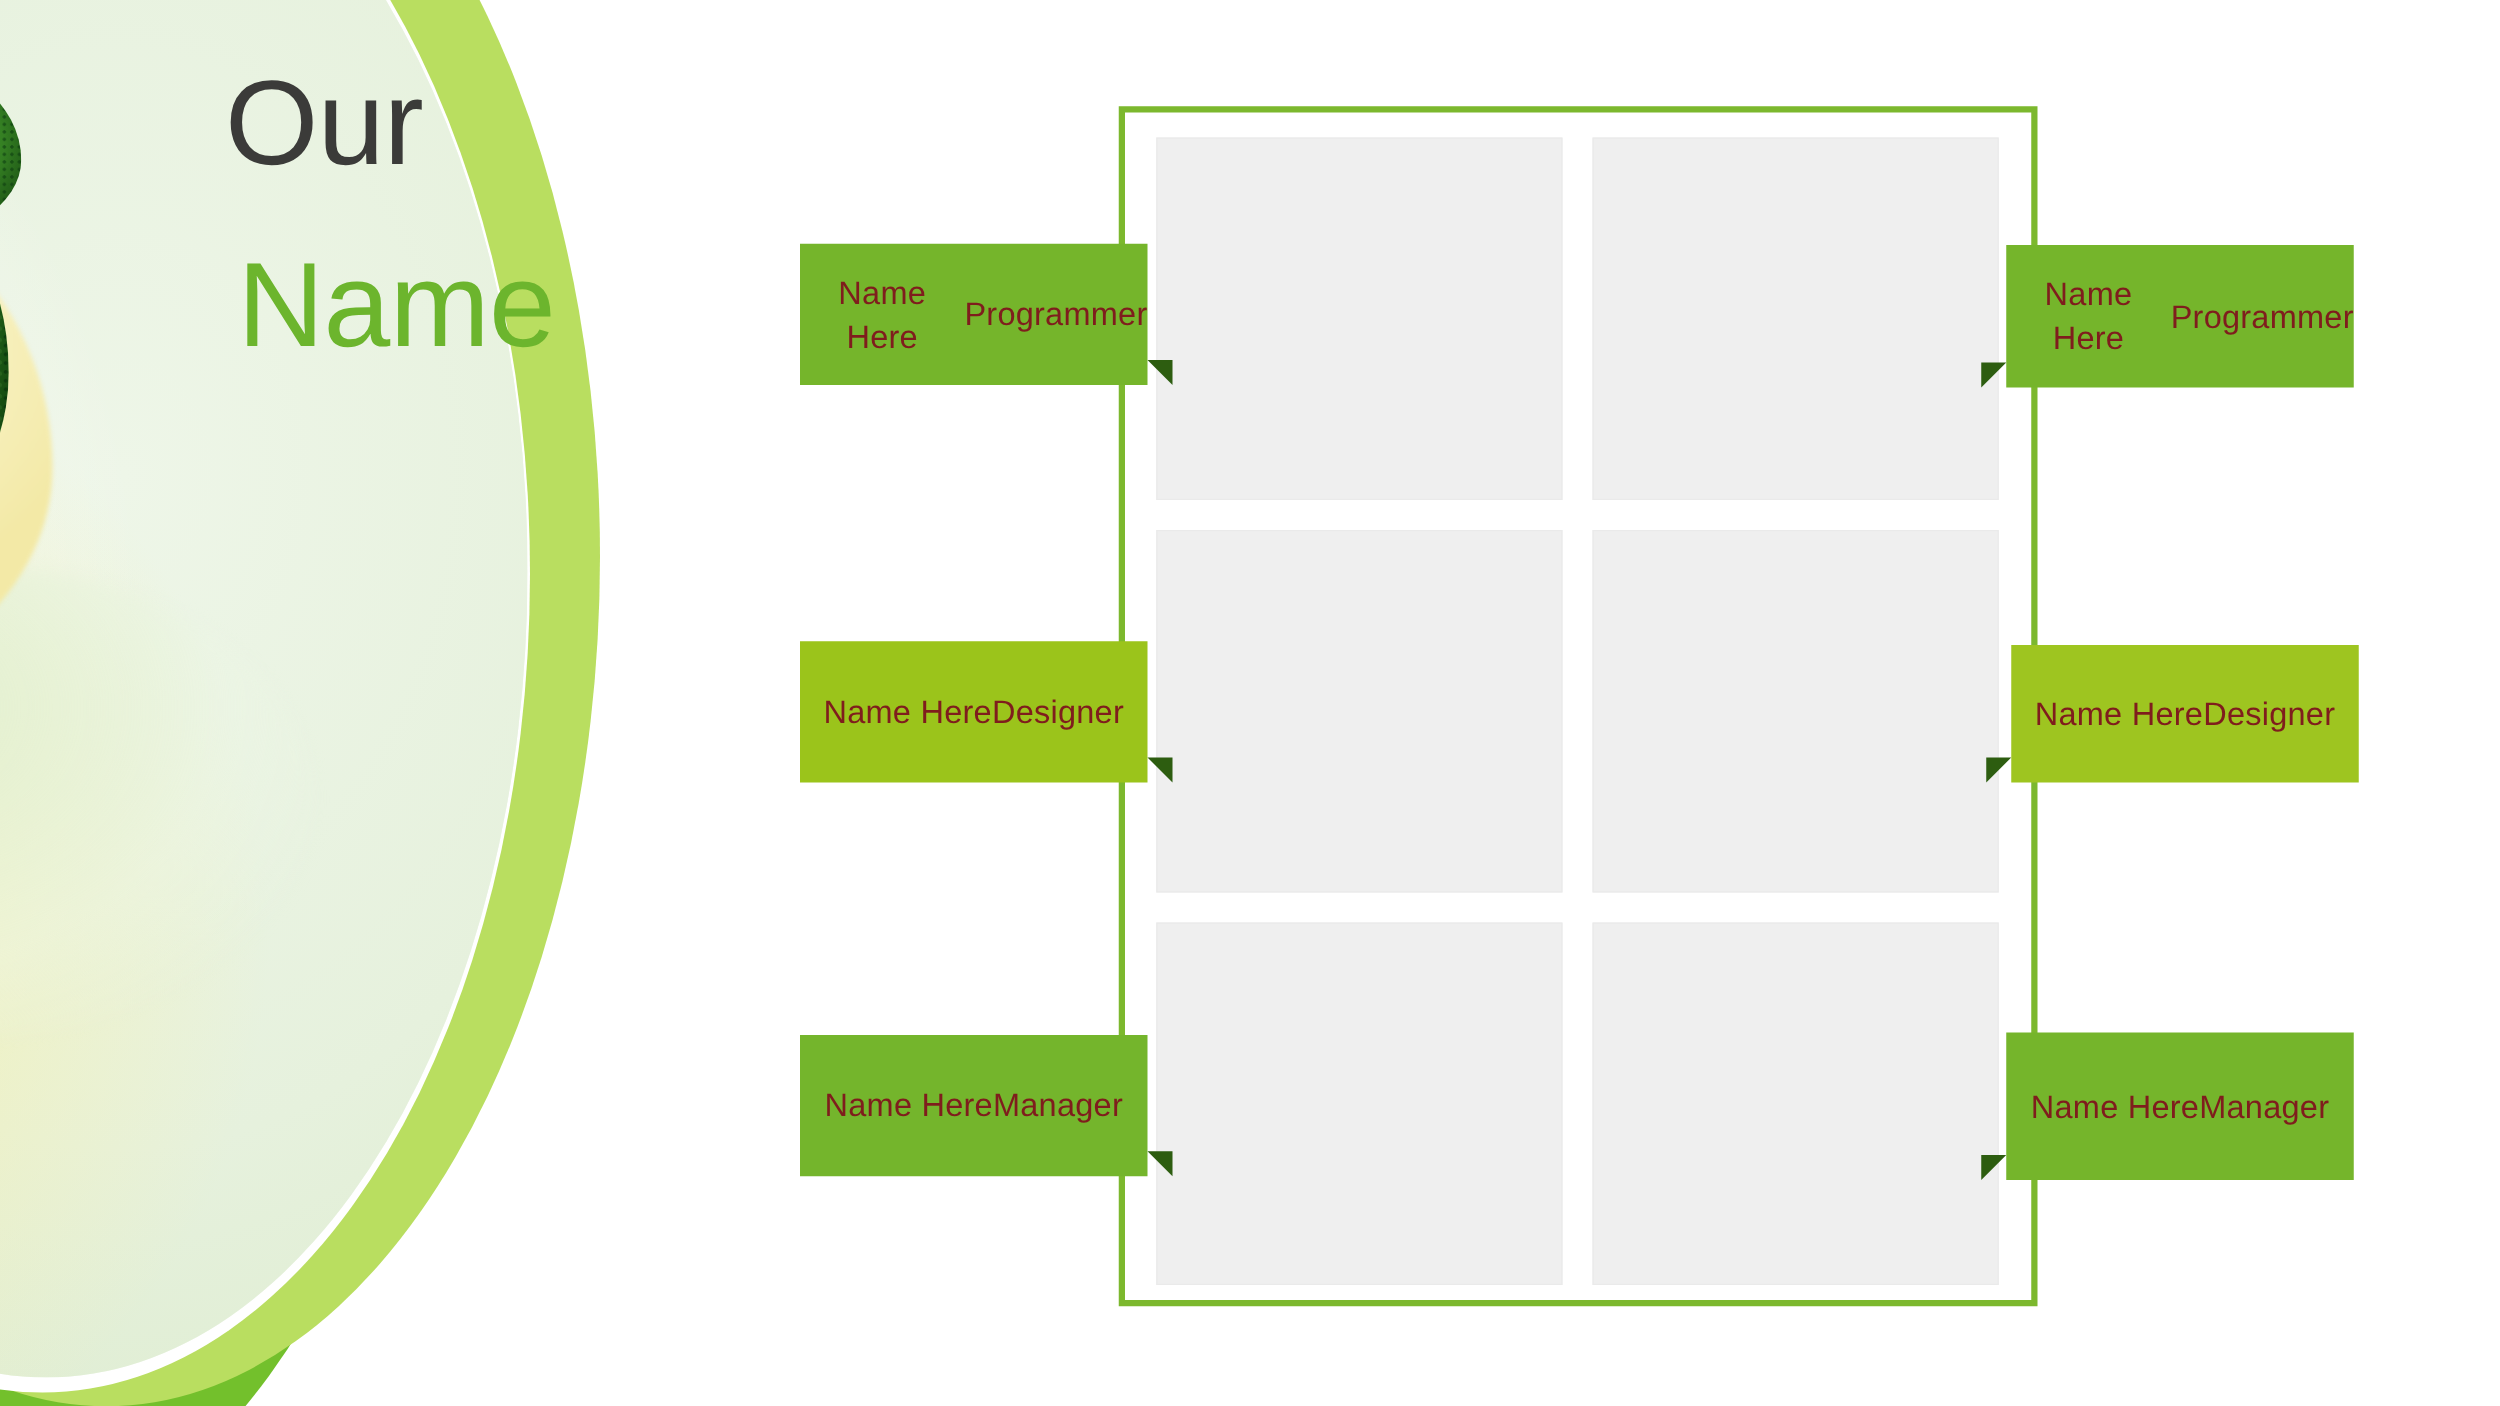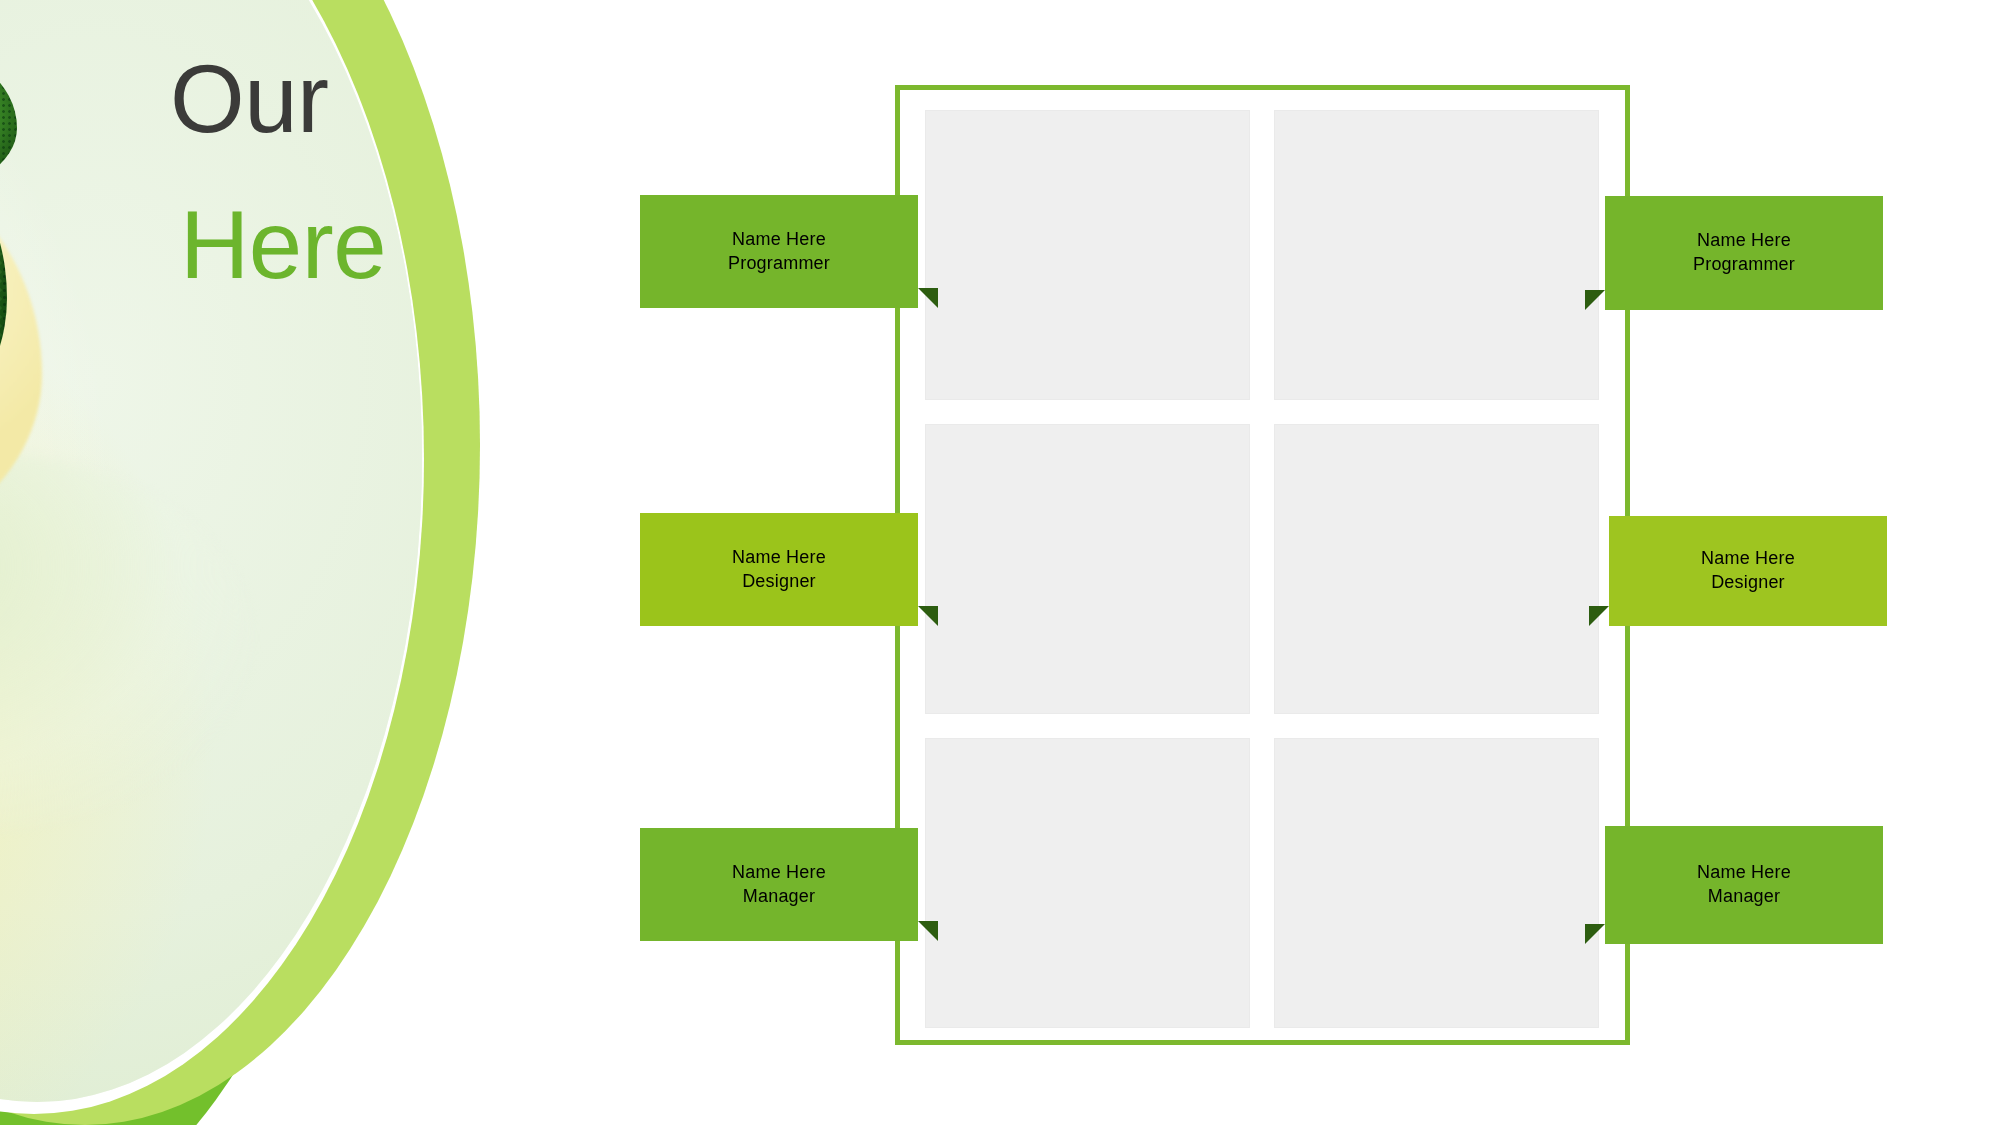--- a/index.html
+++ b/index.html
@@ -106,21 +106,21 @@
     left: 40px; top: 640px;
     width: 560px; height: 380px;
     border-radius: 50%;
     background: radial-gradient(ellipse at 40% 30%, rgba(222,238,205,0.85) 0%, rgba(236,246,228,0.4) 55%, rgba(255,255,255,0) 80%);
     filter: blur(6px);
   }
 
   
   .title-block {
     position: absolute;
-    left: 170px; top: 48px;
+    left: 180px; top: 48px;
     width: 560px;
   }
   .title-line1 {
     font-size: 96px;
     line-height: 1.06;
     color: #3b3b39;
     font-weight: 400;
     letter-spacing: -0.5px;
   }
   .title-line2 {
@@ -153,25 +153,24 @@
   .ph.c1 { left: 1274px; width: 325px; }
   .ph.r0 { top: 110px; height: 290px; }
   .ph.r1 { top: 424px; height: 290px; }
   .ph.r2 { top: 738px; height: 290px; }
 
   
   .name-box {
     position: absolute;
     box-sizing: border-box;
     display: flex;
-    flex-direction: column;
     align-items: center;
     justify-content: center;
-    color: #000000;
-    font-size: 18px;
+    color: #7f1d1d;
+    font-size: 26px;
     line-height: 1.33;
     text-align: center;
     letter-spacing: 0.2px;
   }
   .name-box .nm { display: block; }
   .name-box .role { display: block; text-align: center; }
 
   
   .fold {
     position: absolute;
@@ -216,21 +215,21 @@
 
         <div class="broc-top"></div>
 
         <div class="broc-main"></div>
       </div>
     </div>
   </div>
 
   <div class="title-block">
     <div class="title-line1" style="color: rgb(59, 59, 57);">Our</div>
-    <div class="title-line2" style="color: rgb(108, 181, 45);">Here</div>
+    <div class="title-line2" style="color: rgb(108, 181, 45);">Name</div>
   </div>
 
   <div id="frame" style="border-color: rgb(124, 184, 46);"></div>
 
   <div class="ph c0 r0" style="background: rgb(239, 239, 239);"></div>
   <div class="ph c1 r0" style="background: rgb(239, 239, 239);"></div>
   <div class="ph c0 r1" style="background: rgb(239, 239, 239);"></div>
   <div class="ph c1 r1" style="background: rgb(239, 239, 239);"></div>
   <div class="ph c0 r2" style="background: rgb(239, 239, 239);"></div>
   <div class="ph c1 r2" style="background: rgb(239, 239, 239);"></div>

